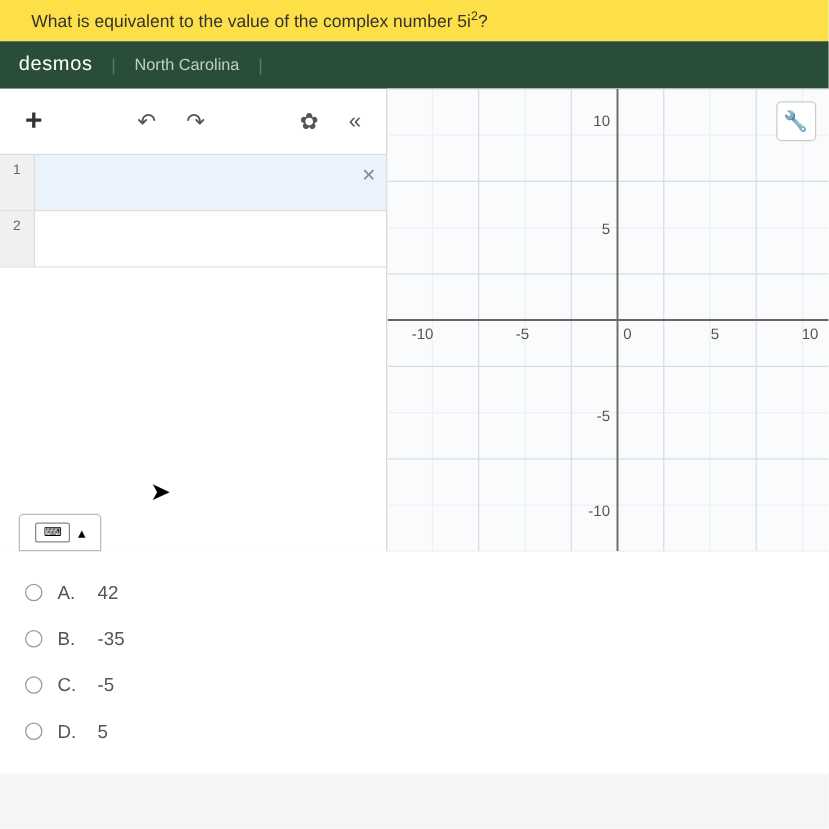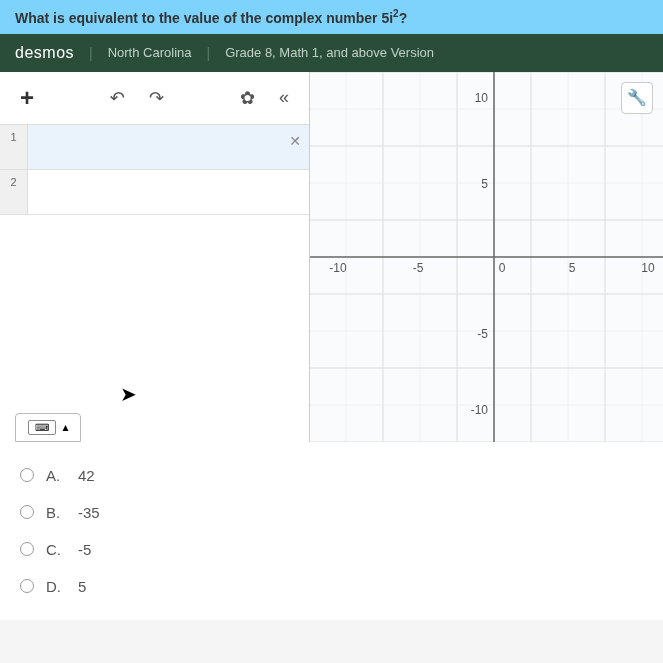--- a/index.html
+++ b/index.html
@@ -1,18 +1,18 @@
 <!DOCTYPE html>
 <html><head>
   <meta charset="utf-8">
   <style>
     * { margin: 0; padding: 0; box-sizing: border-box; }
     body { font-family: Arial, sans-serif; background: #f5f5f5; width: 663px; height: 663px; overflow: hidden; }
     
-    .question-header { padding: 8px 15px; font-size: 14px; font-weight: bold; color: #333; background: #7dd3fc; }
+    .question-header { padding: 8px 25px; font-size: 14px; font-weight: normal; color: #333; background: #fde047; }
     .question-header sup { font-size: 10px; }
     
     .desmos-bar { background: #2a4d3a; color: #fff; padding: 10px 15px; display: flex; align-items: center; gap: 15px; font-size: 14px; }
     .desmos-logo { font-weight: normal; font-size: 16px; letter-spacing: 0.5px; }
     .divider { color: #5a7a6a; }
     .desmos-context { color: #c0d0c8; font-size: 13px; }
     
     .app-container { display: flex; height: 370px; background: #fff; position: relative; }
     
     .left-panel { width: 310px; border-right: 1px solid #ccc; display: flex; flex-direction: column; }
@@ -53,21 +53,20 @@
 
 <div class="question-header">
   <span>What is equivalent to the value of the complex number </span><span>5i</span><sup>2</sup><span>?</span>
 </div>
 
 <div class="desmos-bar">
   <span class="desmos-logo">desmos</span>
   <span class="divider">|</span>
   <span class="desmos-context">North Carolina</span>
   <span class="divider">|</span>
-  <span class="desmos-context">Grade 8, Math 1, and above Version</span>
 </div>
 
 <div class="app-container">
 
   <div class="left-panel">
     <div class="toolbar">
       <button class="toolbar-btn plus-btn">+</button>
       <div class="toolbar-spacer"></div>
       <button class="toolbar-btn">↶</button>
       <button class="toolbar-btn">↷</button>

